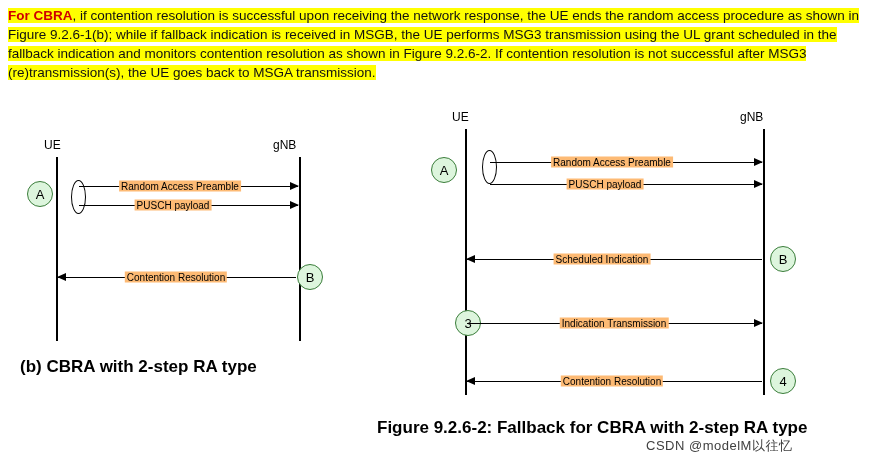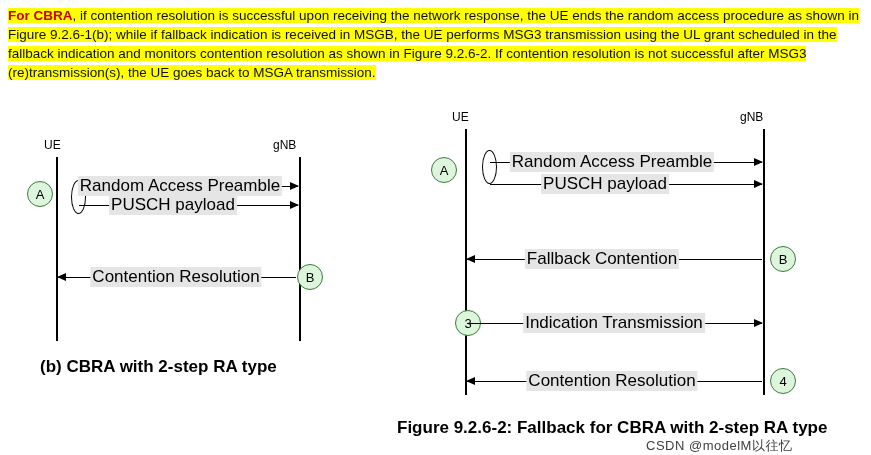--- a/index.html
+++ b/index.html
@@ -46,23 +46,23 @@
     border-left:9px solid #000;
   }
   .arrow.left::after {
     content:"";
     left:-1px; right:auto; top:-4px;
     border-left:none;
     border-right:9px solid #000;
   }
   .arrowlabel {
     position:absolute;
-    font-size:17px;
+    font-size:10px;
     color:#000;
-    background:#e5e5e5;
+    background:#fdba74;
     padding:0 2px;
     white-space:nowrap;
     transform:translate(-50%,-50%);
   }
   .circ {
     position:absolute;
     width:26px; height:26px;
     border:1.4px solid #3a7d3a;
     border-radius:50%;
     background:#ddf5dd;
@@ -78,21 +78,20 @@
     border-radius:50%;
     background:#fff;
     box-sizing:border-box;
   }
   .caption {
     position:absolute;
     font-size:17px;
     font-weight:bold;
     color:#000;
     white-space:nowrap;
-    margin-left:20px;
   }
   .watermark {
     position:absolute;
     font-size:13px;
     color:#404040;
     white-space:nowrap;
     letter-spacing:0.5px;
   }
 </style>
 </head>
@@ -140,21 +139,21 @@
     <div class="circ" style="left:455px; top:310px;">3</div>
     <div class="circ" style="left:770px; top:368px;">4</div>
 
     <div class="arrow" style="left:490px; top:162px; width:272px;"></div>
     <div class="arrowlabel" style="left:612px; top:162px;">Random Access Preamble</div>
 
     <div class="arrow" style="left:490px; top:184px; width:272px;"></div>
     <div class="arrowlabel" style="left:605px; top:184px;">PUSCH payload</div>
 
     <div class="arrow left" style="left:467px; top:259px; width:295px;"></div>
-    <div class="arrowlabel" style="left:602px; top:259px;">Fallback Contention</div>
+    <div class="arrowlabel" style="left:602px; top:259px;">Scheduled Indication</div>
 
     <div class="arrow" style="left:467px; top:323px; width:295px;"></div>
     <div class="arrowlabel" style="left:614px; top:323px;">Indication Transmission</div>
 
     <div class="arrow left" style="left:467px; top:381px; width:295px;"></div>
     <div class="arrowlabel" style="left:612px; top:381px;">Contention Resolution</div>
 
     <div class="caption" style="left:377px; top:418px;">Figure 9.2.6-2: Fallback for CBRA with 2-step RA type</div>
   </div>
 

